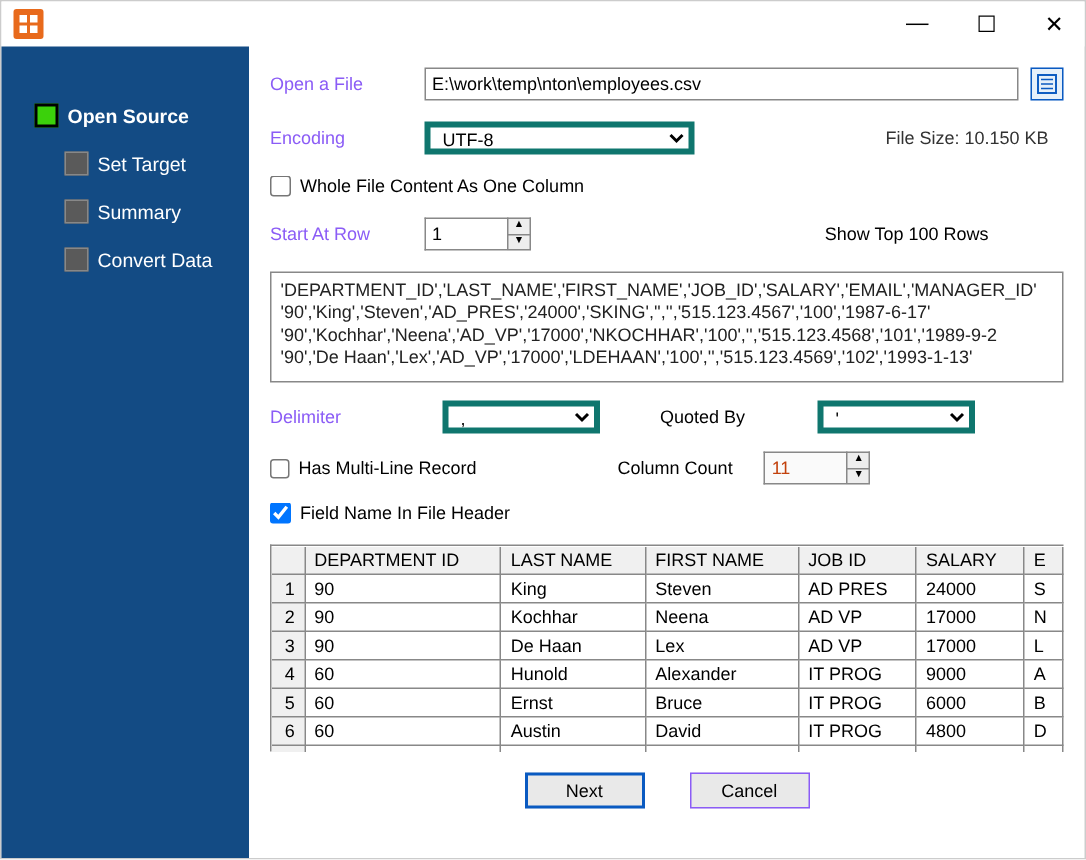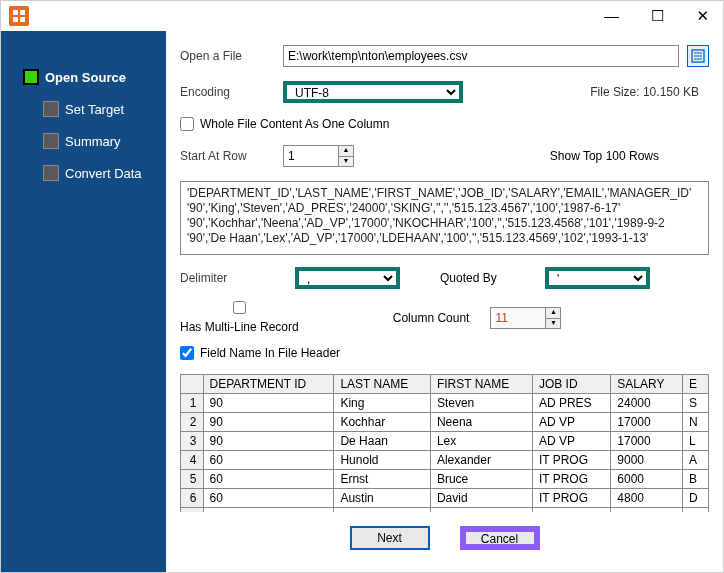--- a/index.html
+++ b/index.html
@@ -12,21 +12,21 @@
   .winbtn { cursor:pointer; padding:0 6px; font-family:"Segoe UI",Arial; }
   .body { flex:1; display:flex; min-height:0; }
   .sidebar { width:165px; background:#134b84; color:#fff; padding:30px 0 0 8px; font-size:13px; }
   .side-item { display:flex; align-items:center; gap:6px; padding:8px 6px 8px 8px; cursor:pointer; }
   .side-sq { width:16px; height:16px; background:#5a5a5a; border:1px solid #888; flex-shrink:0; }
   .side-sq.active { background:#3bd10b; border:2px solid #000; width:16px; height:16px; }
   .side-item.first { font-weight:bold; margin-left:6px; }
   .side-item.sub { margin-left:26px; font-weight: normal; }
   .main { flex:1; padding:14px 14px 10px 14px; display:flex; flex-direction:column; min-width:0; }
   .frow { display:flex; align-items:center; margin-bottom:14px; gap:8px; }
-  .lbl { width:95px; color:#404040; flex-shrink:0;}
+  .lbl { width:95px; color:#8b5cf6; flex-shrink:0;}
   .txt { border:1px solid #888; height:22px; padding:0 4px; font-size:12px; }
   .openfile-input { flex:1; }
   .iconbtn { width:22px; height:22px; border:1px solid #0a5ac1; background:#e6f0fa; display:flex; align-items:center; justify-content:center; cursor:pointer; }
   .iconbtn svg { width:14px; height:14px; }
   .encoding-row .sel { flex:0 0 180px; }
   .sel { border:4px solid #0f766e; height:22px; padding:0 4px; font-size:12px; background:#fff; }
   .filesize { margin-left:auto; color:#333; white-space:nowrap; padding-right:10px;}
   .chk-row { display:flex; align-items:center; gap:6px; margin-bottom:14px; }
   .chk-row input[type=checkbox]{ width:14px; height:14px; }
   .startrow-row .spin { width:75px; }
@@ -36,30 +36,30 @@
   .spin .spinbtns div { width:16px; height:11px; border:1px solid #888; font-size:7px; line-height:8px; text-align:center; background:#eee; cursor:pointer;}
   .spin .spinbtns div:first-child{border-bottom:none;}
   .showtop { margin-left:auto; padding-right:50px; }
   .preview-box { border:1px solid #888; height:74px; width:100%; overflow:auto; padding:4px 6px; margin-bottom:12px; font-size:12px; line-height:15px; white-space:nowrap; background:#fff; color:#222;}
   .row-dq { display:flex; align-items:center; gap:20px; margin-bottom:12px;}
   .row-dq .lbl{width:95px;}
   .row-dq .sel { width:105px; }
   .row-dq .lbl2 { margin-left:20px; width:85px;}
   .row-dq .sel2 { width:105px; }
   .row-hm { display:flex; align-items:center; gap:30px; margin-bottom:12px;}
-  .row-hm .chkwrap { display:flex; align-items:center; gap:6px;flex-direction:column;}
+  .row-hm .chkwrap { display:flex; align-items:center; gap:6px;}
   .row-hm .countwrap{ display:flex; align-items:center; gap:21px; margin-left:64px;}
   .table-wrap { border-top:1px solid #888; border-left:1px solid #888; overflow:auto; flex:0 0 auto; height:138px; width:100%; margin-bottom:4px;}
   table { border-collapse:collapse; font-size:12px; width:100%; }
   th, td { border-right:1px solid #888; border-bottom:1px solid #888; padding:2px 6px; text-align:left; white-space:nowrap; background:#fff; height:17px;}
   th { background:#f0f0f0; font-weight:normal;}
   th.rownumh{width:22px;}
   td.rownum { background:#f0f0f0; text-align:right; width:22px;}
   .btnbar { display:flex; justify-content:center; gap:30px; margin-top:10px;}
-  .btn { min-width:80px; height:24px; border:6px solid #8b5cf6; background:#e9e9e9; font-size:12px; cursor:pointer;}
+  .btn { min-width:80px; height:24px; border:1px solid #8b5cf6; background:#e9e9e9; font-size:12px; cursor:pointer;}
   .btn.primary { border:2px solid #0a5ac1; }
   ::-webkit-scrollbar{height:15px;width:15px;}
   ::-webkit-scrollbar-thumb{background:#c6c6c6;}
   ::-webkit-scrollbar-button{background:#e6e6e6;}
   ::-webkit-scrollbar-track{background:#f0f0f0;}
 </style>
 </head>
 <body>
 
 <div class="window">

